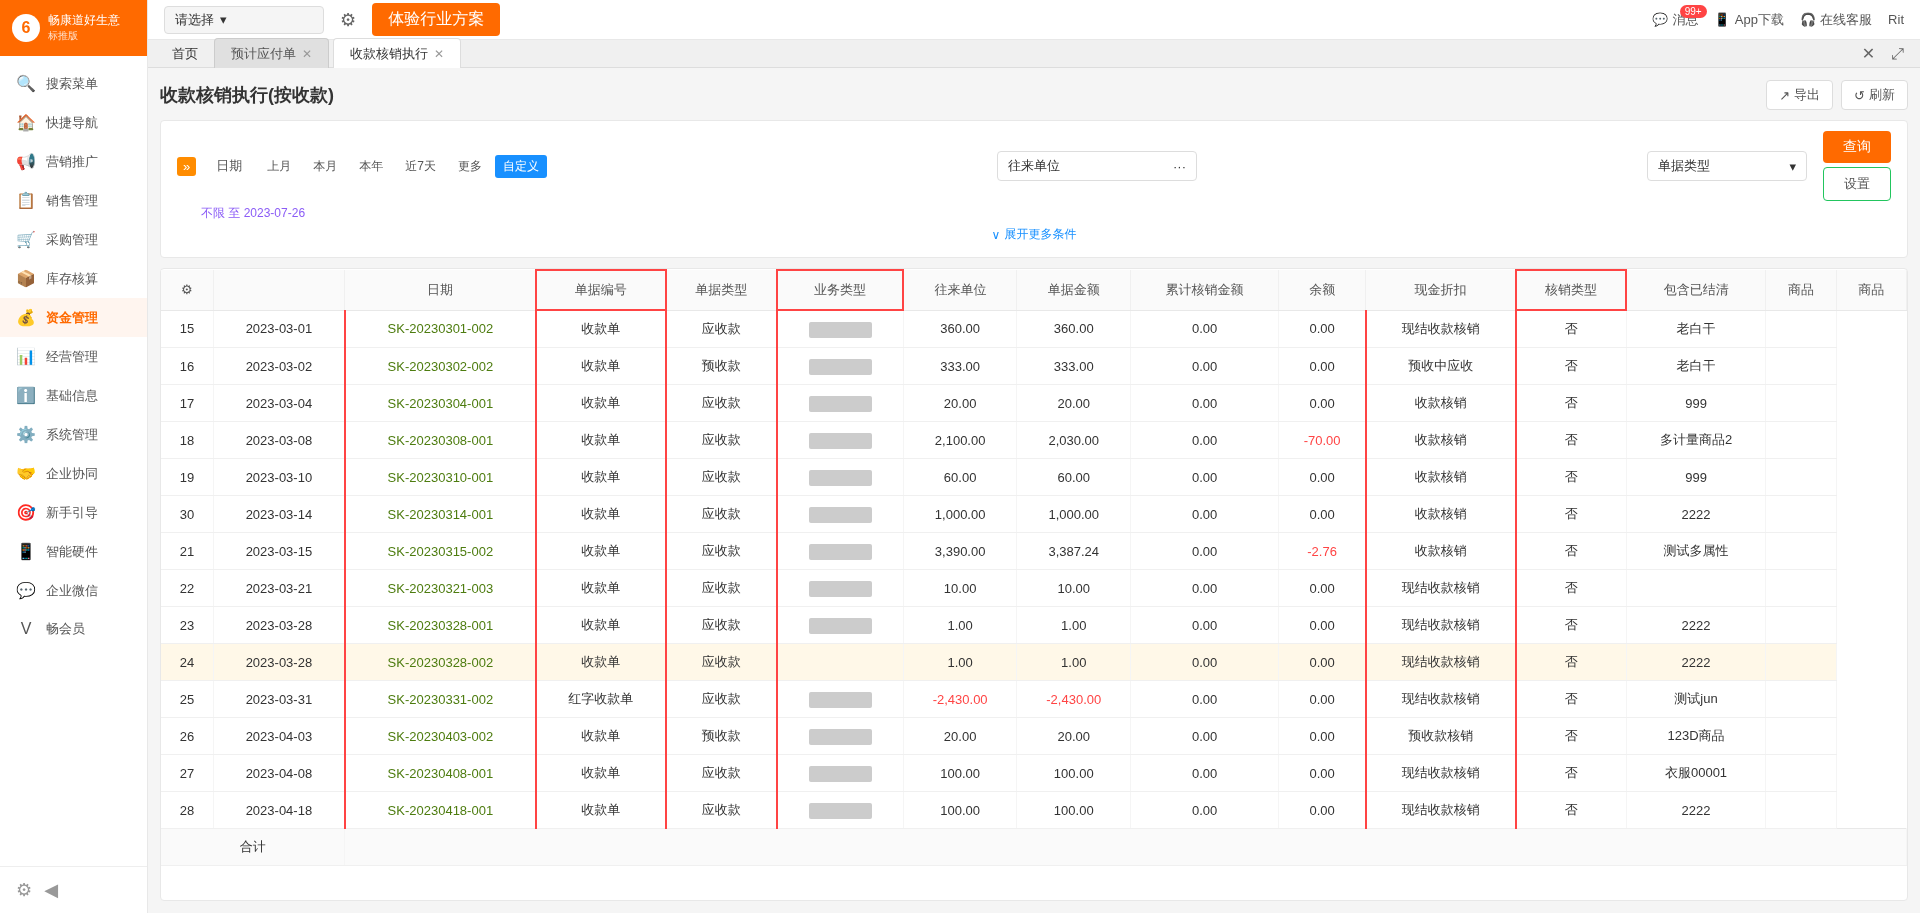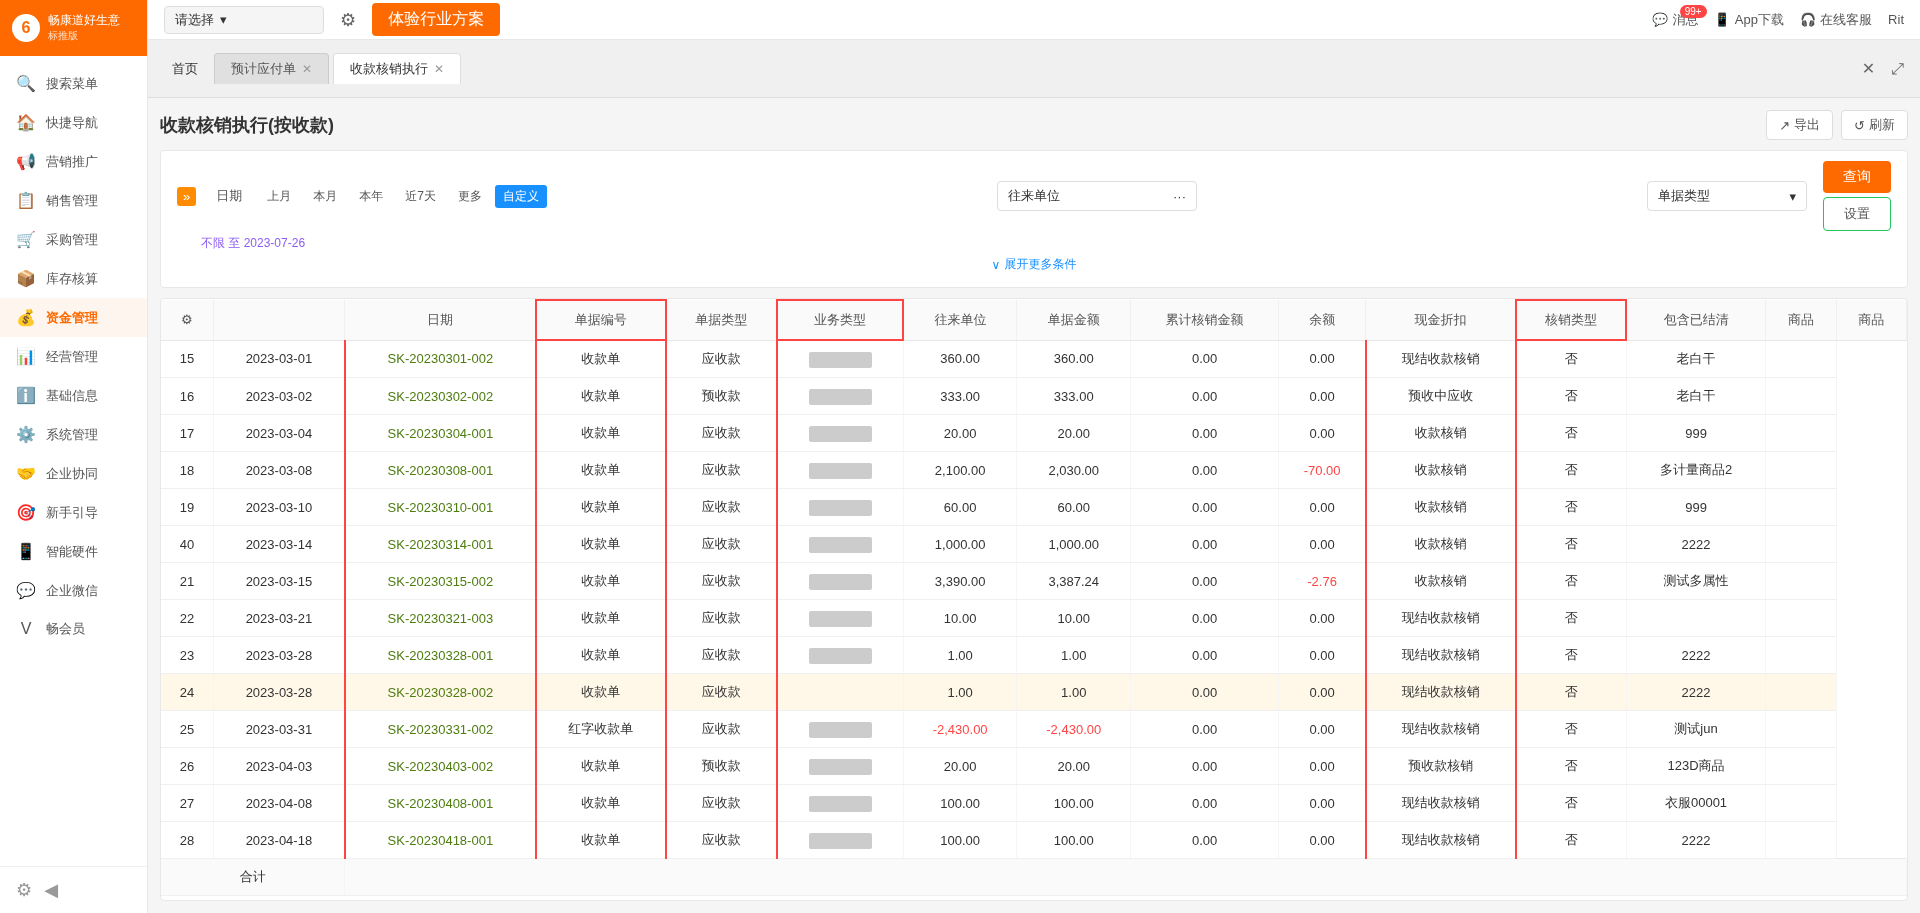--- a/index.html
+++ b/index.html
@@ -28,21 +28,21 @@
     .topbar-gear { font-size: 18px; color: #666; cursor: pointer; padding: 4px; }
     .topbar-solution-btn { background: #ff6a00; color: #fff; border: none; border-radius: 4px; padding: 6px 16px; font-size: 16px; cursor: pointer; }
     .topbar-right { margin-left: auto; display: flex; align-items: center; gap: 16px; }
     .topbar-msg { display: flex; align-items: center; gap: 4px; font-size: 13px; color: #555; cursor: pointer; position: relative; }
     .topbar-badge { background: #ff4444; color: #fff; border-radius: 10px; padding: 1px 5px; font-size: 10px; position: absolute; top: -6px; right: -8px; }
     .topbar-app { display: flex; align-items: center; gap: 4px; font-size: 13px; color: #555; cursor: pointer; }
     .topbar-service { display: flex; align-items: center; gap: 4px; font-size: 13px; color: #555; cursor: pointer; }
     .topbar-user { font-size: 13px; color: #555; }
 
     
-    .tabbar { height: 58px; background: #f0f0f0; display: flex; align-items: center; padding: 0 12px; gap: 4px; border-bottom: 1px solid #ddd; }
+    .tabbar { height: 28px; background: #f0f0f0; display: flex; align-items: center; padding: 0 12px; gap: 4px; border-bottom: 1px solid #ddd; }
     .tab { display: flex; align-items: center; gap: 6px; padding: 6px 16px; border-radius: 4px 4px 0 0; cursor: pointer; font-size: 13px; color: #555; background: #e0e0e0; border: 1px solid #ccc; border-bottom: none; }
     .tab.active { background: #fff; color: #333; font-weight: 500; border-color: #ddd; }
     .tab-close { font-size: 12px; color: #999; cursor: pointer; }
     .tab-home { color: #333; font-size: 13px; padding: 6px 12px; cursor: pointer; }
     .tabbar-right { margin-left: auto; display: flex; gap: 8px; }
     .tabbar-icon-btn { background: none; border: none; font-size: 16px; color: #666; cursor: pointer; padding: 4px; }
 
     
     .content { flex: 1; background: #f5f5f5; overflow: hidden; display: flex; flex-direction: column; padding: 12px; gap: 10px; }
 
@@ -359,21 +359,21 @@
     <td class="">60.00</td>
     <td class="">60.00</td>
     <td>0.00</td>
     <td class="">0.00</td>
     <td style="border-left:2px solid #ff4444; border-right:2px solid #ff4444;">收款核销</td>
     <td>否</td>
     <td>999</td>
     <td></td>
   </tr>
             <tr>
-    <td>40</td>
+    <td>30</td>
     <td>2023-03-14</td>
     <td style="border-left:2px solid #ff4444; border-right:2px solid #ff4444;"><a class="link-text">SK-20230314-001</a></td>
     <td>收款单</td>
     <td style="border-left:2px solid #ff4444; border-right:2px solid #ff4444;">应收款</td>
     <td><span style="background:#ccc; color:transparent; border-radius:2px; padding:2px 16px; font-size:11px;">████</span></td>
     <td class="">1,000.00</td>
     <td class="">1,000.00</td>
     <td>0.00</td>
     <td class="">0.00</td>
     <td style="border-left:2px solid #ff4444; border-right:2px solid #ff4444;">收款核销</td>

